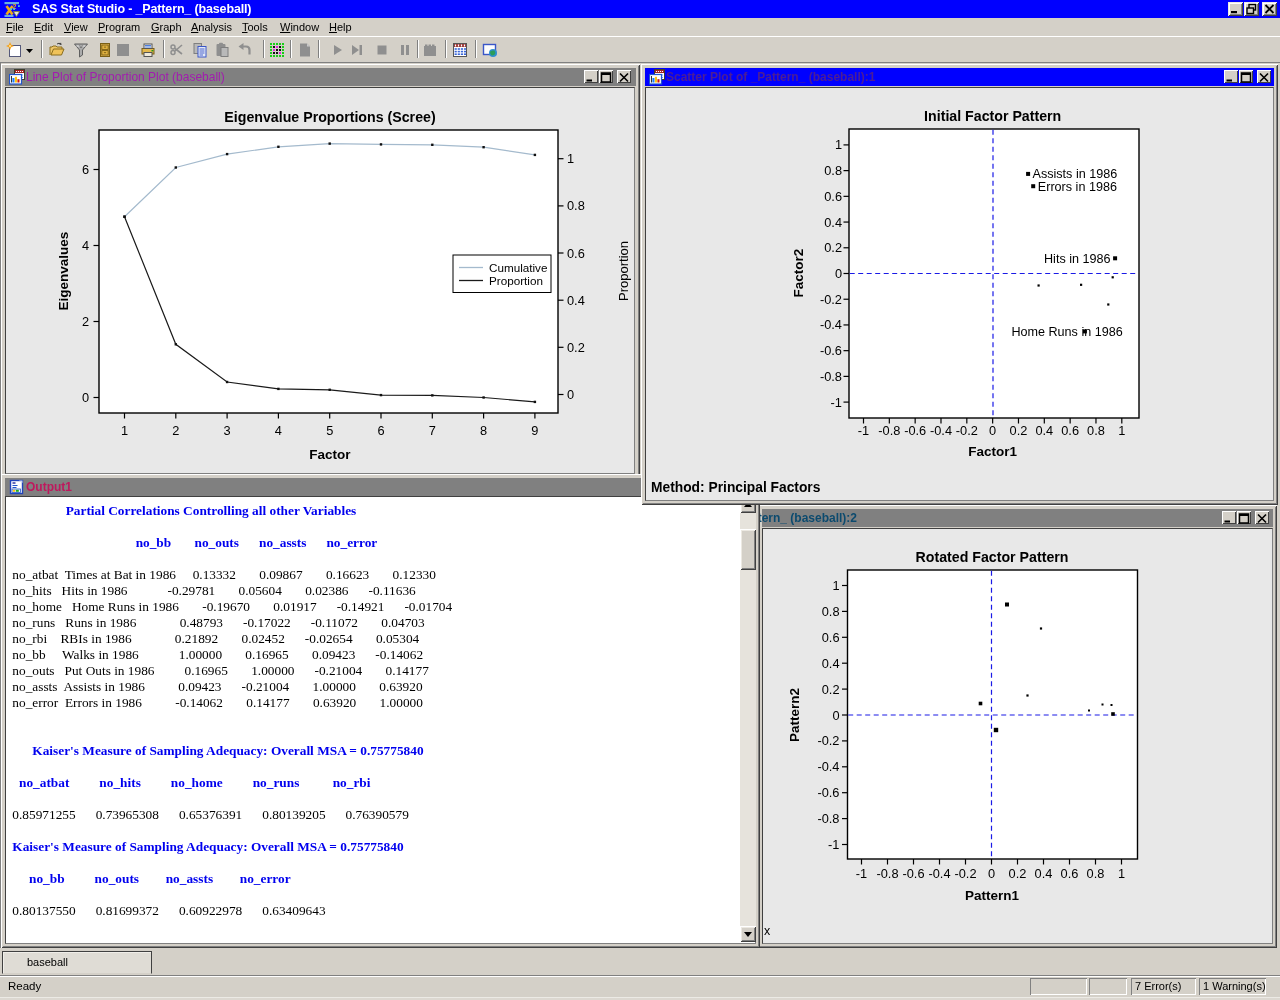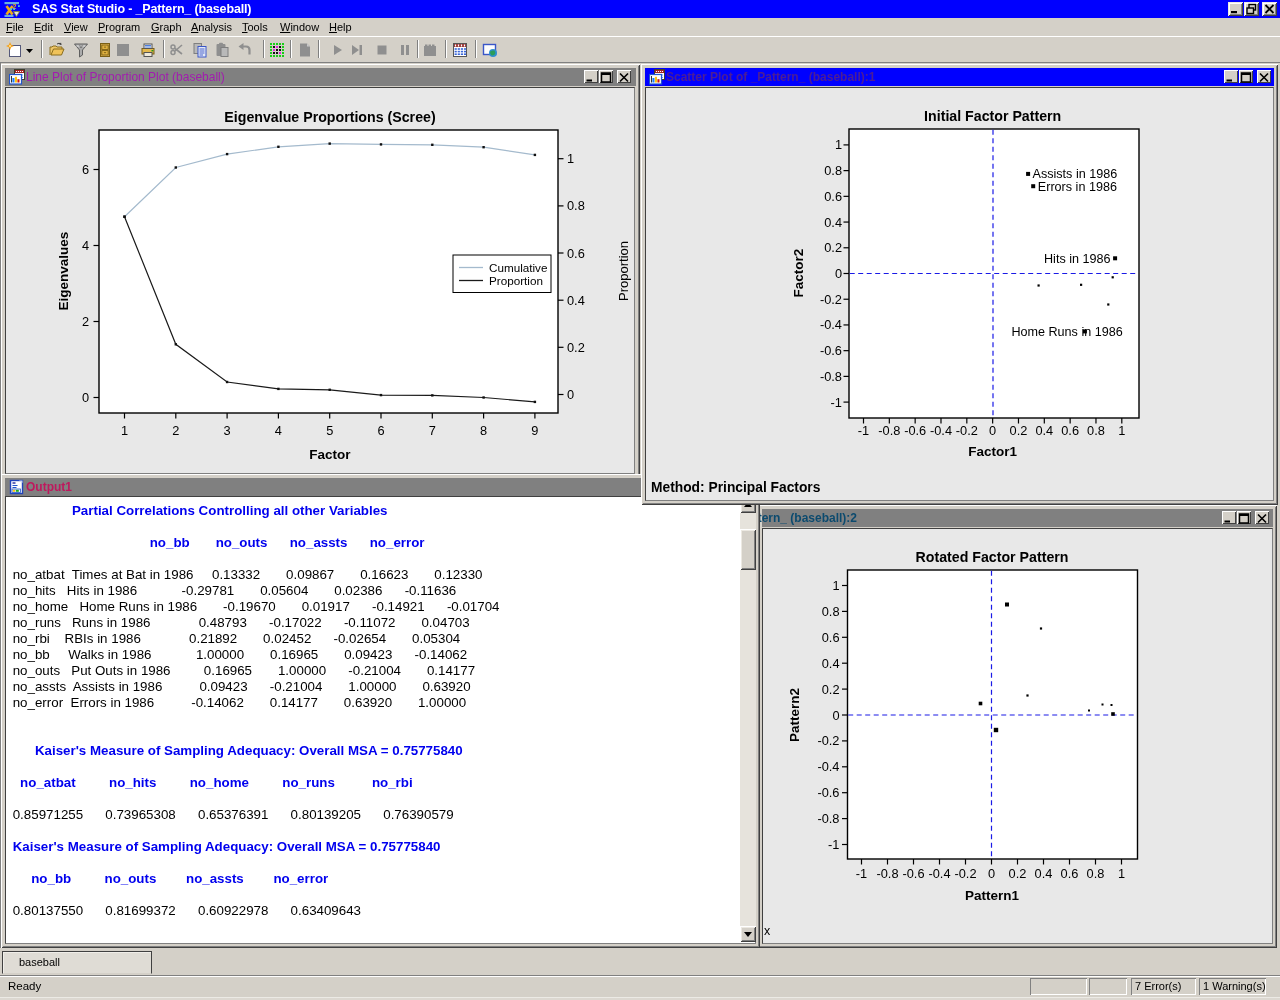--- a/index.html
+++ b/index.html
@@ -15,21 +15,21 @@
 .win{position:absolute;background:#d4d0c8;
  box-shadow:inset 1px 1px 0 #ffffff, inset -1px -1px 0 #404040, inset 2px 2px 0 #d4d0c8, inset -2px -2px 0 #808080;}
 .wtitle{position:absolute;height:18px;background:#808080;color:#d6d3cc;font-weight:bold;font-size:12px;line-height:18px;}
 .wtitle.active{background:#0000ff;color:#ffffff;}
 .wbtn{position:absolute;width:14px;height:13px;background:#d4d0c8;
  box-shadow:inset 1px 1px 0 #fff, inset -1px -1px 0 #404040;}
 .wcontent{position:absolute;background:#e8e8e8;border:1px solid;border-color:#404040 #808080 #808080 #404040;}
 .cap{position:absolute;width:16px;height:13px;background:#d4d0c8;
  box-shadow:inset 1px 1px 0 #ece9e2, inset -1px -1px 0 #404040, inset 2px 2px 0 #fff, inset -2px -2px 0 #808080;}
 svg text{font-family:"Liberation Sans",sans-serif;}
-pre.out{font-family:Liberation Sans, sans-serif;font-size:13.33px;line-height:16px;color:#000;}
+pre.out{font-family:Liberation Serif, serif;font-size:13.33px;line-height:16px;color:#000;}
 pre.out b{font-weight:bold;color:#0000ee;}
 .sb{position:absolute;height:17px;box-shadow:inset 1px 1px 0 #808080, inset -1px -1px 0 #fff;
  font-size:11px;color:#000;line-height:17px;padding-left:4px;}
 </style></head><body>
 <div class="abs titlebar"></div>
 <svg class="abs" style="left:3px;top:1px" width="18" height="17" viewBox="0 0 18 17">
     <rect x="1.5" y="1" width="14.5" height="2.2" fill="#6aaede"></rect>
     <rect x="1.5" y="13.8" width="9" height="2.2" fill="#6aaede"></rect>
     <path d="M3.5 5 L9.5 13.5 M9.5 5 L3.5 13.5" stroke="#f0a818" stroke-width="2.6"></path>
     <text x="9.5" y="7.5" font-size="7" font-weight="bold" fill="#f0a818">2</text>
@@ -506,20 +506,20 @@
  0.80137550      0.81699372      0.60922978      0.63409643</pre>
 <div class="abs" style="left:740px;top:497px;width:16px;height:445px;z-index:32;background:#e6e3dc"></div>
 <div class="abs" style="left:740px;top:497px;width:16px;height:16px;z-index:33;background:#d4d0c8;box-shadow:inset 1px 1px 0 #fff, inset -1px -1px 0 #404040, inset 2px 2px 0 #ece9e2, inset -2px -2px 0 #808080"><svg width="16" height="16" viewBox="0 0 16 16">
       <path d="M8 5 L12 10 L4 10 Z" fill="#000"></path>
     </svg></div>
 <div class="abs" style="left:740px;top:926px;width:16px;height:16px;z-index:33;background:#d4d0c8;box-shadow:inset 1px 1px 0 #fff, inset -1px -1px 0 #404040, inset 2px 2px 0 #ece9e2, inset -2px -2px 0 #808080"><svg width="16" height="16" viewBox="0 0 16 16">
       <path d="M4 6 L12 6 L8 11 Z" fill="#000"></path>
     </svg></div>
 <div class="abs" style="left:740px;top:529px;width:16px;height:41px;z-index:33;background:#d4d0c8;box-shadow:inset 1px 1px 0 #fff, inset -1px -1px 0 #404040, inset 2px 2px 0 #ece9e2, inset -2px -2px 0 #808080"></div>
 <div class="abs" style="left:0;top:949px;width:1280px;height:26px;background:#d4d0c8"></div>
-<div class="abs" style="left:2px;top:951px;width:150px;height:23px;background:#dfdcd5;border:1px solid;border-color:#404040 #404040 #d4d0c8 #404040;box-shadow:inset 1px 1px 0 #f0eee9;font-size:11px;line-height:21px;color:#000;padding-left:16px">baseball</div>
+<div class="abs" style="left:2px;top:951px;width:150px;height:23px;background:#dfdcd5;border:1px solid;border-color:#404040 #404040 #d4d0c8 #404040;box-shadow:inset 1px 1px 0 #f0eee9;font-size:11px;line-height:21px;color:#000;padding-left:24px">baseball</div>
 <div class="abs" style="left:0;top:975px;width:1280px;height:1px;background:#808080"></div>
 <div class="abs" style="left:0;top:976px;width:1280px;height:24px;background:#d4d0c8;border-top:1px solid #fff"></div>
 <div class="abs" style="left:8px;top:980px;font-size:11.5px;color:#000">Ready</div>
 <div class="abs sb" style="left:1030px;top:978px;width:57px"></div>
 <div class="abs sb" style="left:1089px;top:978px;width:38px"></div>
 <div class="abs sb" style="left:1131px;top:978px;width:65px">7 Error(s)</div>
 <div class="abs sb" style="left:1199px;top:978px;width:67px">1 Warning(s)</div>
 <div class="abs" style="left:0;top:997px;width:1280px;height:3px;background:#dcd8d1;border-top:1px solid #eceae5"></div>
 </body></html>

